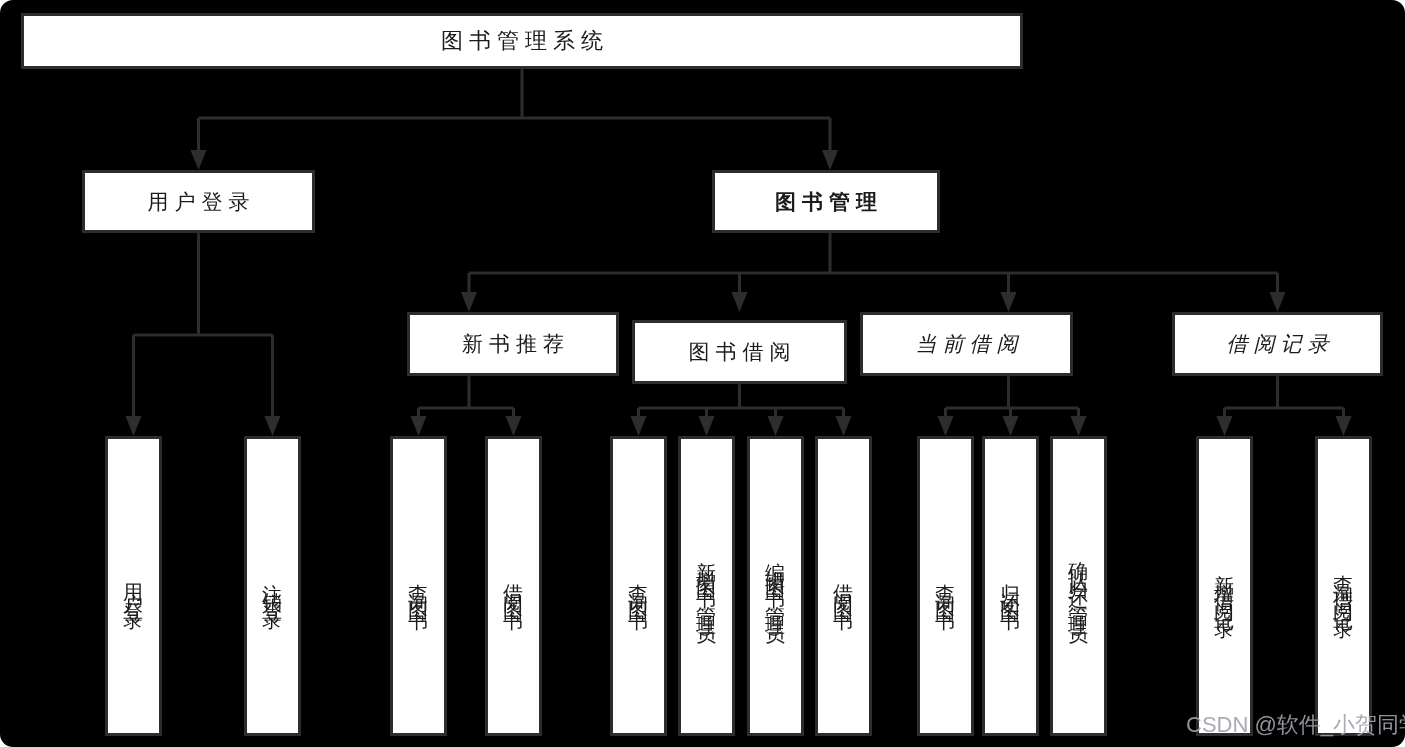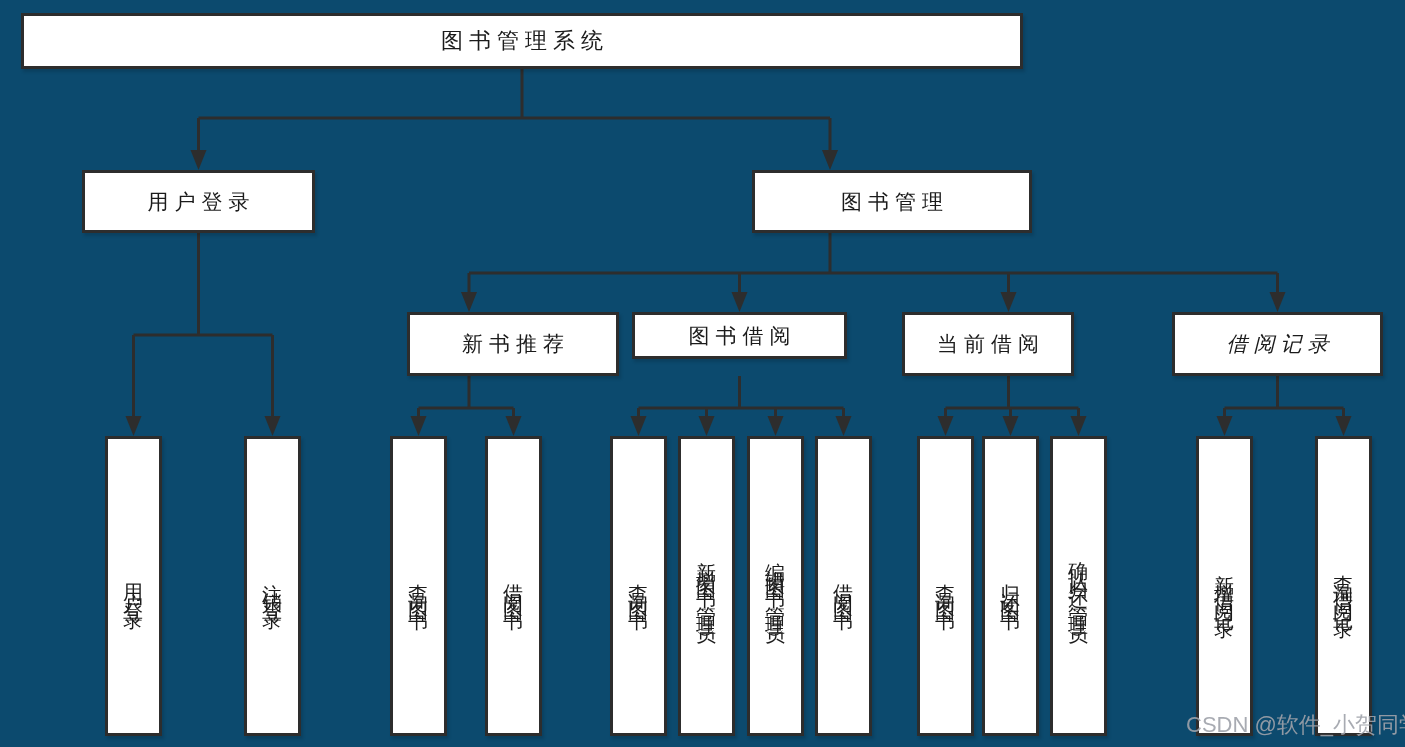--- a/index.html
+++ b/index.html
@@ -1,44 +1,45 @@
 <!DOCTYPE html>
 <html><head>
 <meta charset="utf-8">
 <style>
   html, body { margin: 0; padding: 0; background: #ffffff; }
   .canvas {
     position: relative;
     width: 1405px;
     height: 747px;
-    background: #0c4a6e;
+    background: #000000;
     font-family: "Liberation Sans", "DejaVu Sans", sans-serif;
     overflow: hidden;
+    border-radius: 13px;
   }
   .canvas svg { position: absolute; left: 0; top: 0; }
   .lines { fill: none; stroke: #2d2d2d; stroke-width: 3; }
   .arrows polygon { fill: #2d2d2d; stroke: none; }
   .node {
     position: absolute;
     box-sizing: border-box;
     background: #ffffff;
     border: 3px solid #2d2d2d;
     color: #1b1b1b;
     display: flex;
     align-items: center;
     justify-content: center;
     box-shadow: 2px 3px 3px rgba(0,0,0,0.14);
   }
   .h { font-size: 21px; letter-spacing: 6px; text-indent: 6px; white-space: nowrap; }
   .n-root { left: 21px;  top: 13px;  width: 1002px; height: 56px; font-size: 22px; }
   .n-l2a  { left: 82px;  top: 170px; width: 233px;  height: 63px; }
-  .n-l2b  { left: 752px; top: 170px; width: 280px;  height: 63px; }
+  .n-l2b  { left: 712px; top: 170px; width: 228px;  height: 63px; font-weight: bold; }
   .n-l3a  { left: 363px; top: 312px; width: 212px;  height: 64px; margin-left: 44px; }
-  .n-l3b  { left: 632px; top: 312px; width: 215px;  height: 47px; }
-  .n-l3c  { left: 902px; top: 312px; width: 172px;  height: 64px; }
+  .n-l3b  { left: 632px; top: 320px; width: 215px;  height: 64px; }
+  .n-l3c  { left: 860px; top: 312px; width: 213px;  height: 64px; font-style: italic; }
   .n-l3d  { left: 1172px;top: 312px; width: 211px;  height: 64px; font-style: italic; }
   .v {
     top: 436px;
     width: 57px;
     height: 300px;
     writing-mode: vertical-rl;
     text-orientation: upright;
     font-size: 20px;
     letter-spacing: 9px;
     line-height: 1;

